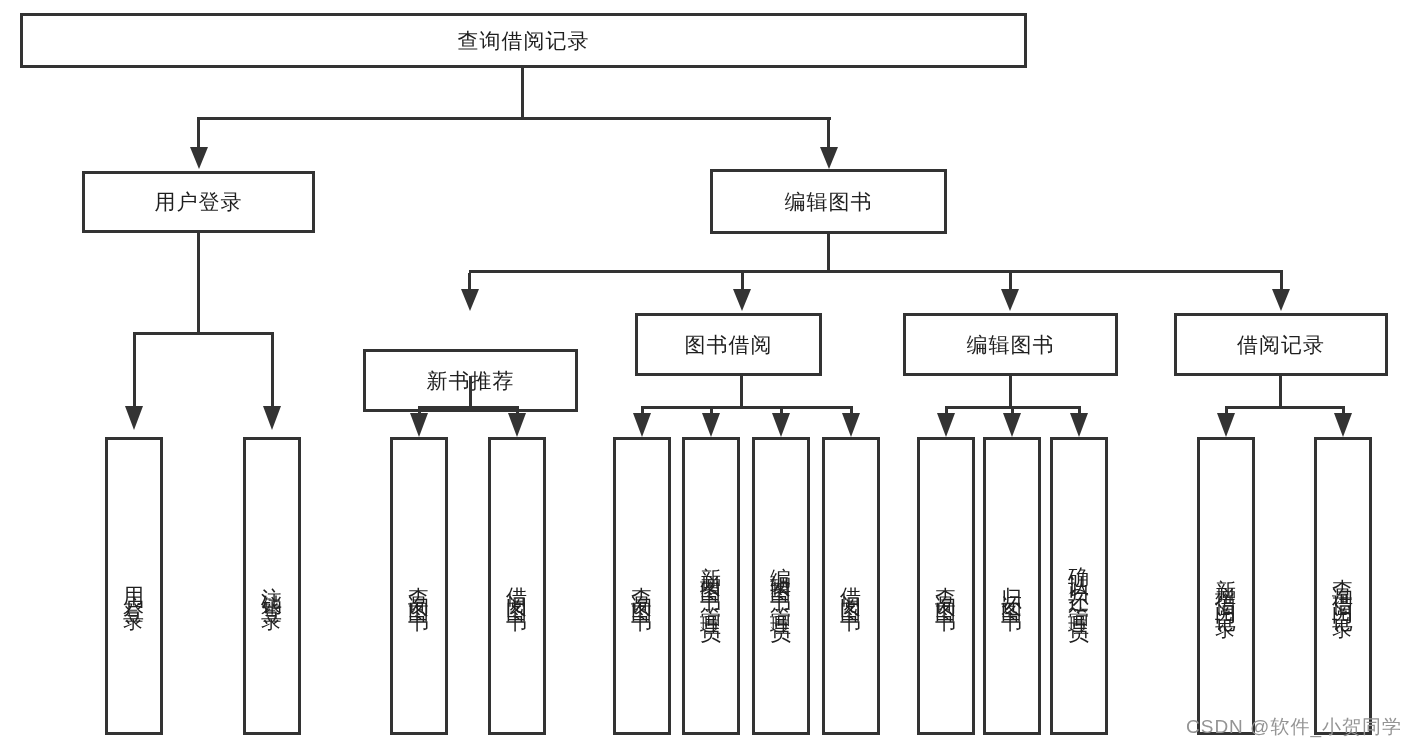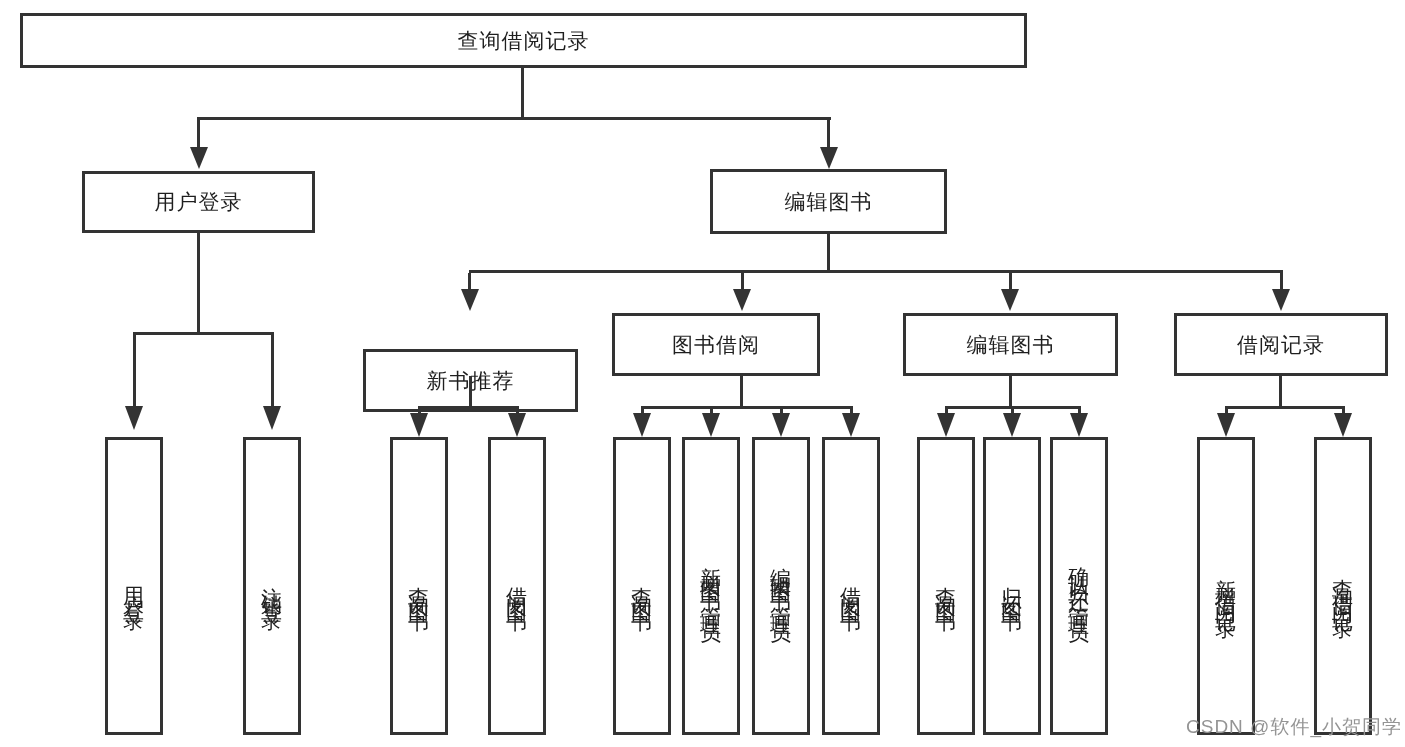--- a/index.html
+++ b/index.html
@@ -109,21 +109,21 @@
     <div class="arrow short" style="left:733px; top:289px;"></div>
     <div class="vline" style="left:1009px; top:273px; height:18px;"></div>
     <div class="arrow short" style="left:1001px; top:289px;"></div>
     <div class="vline" style="left:1280px; top:273px; height:18px;"></div>
     <div class="arrow short" style="left:1272px; top:289px;"></div>
   </div>
 
   <div class="box" style="left:363px; top:313px; width:215px; height:63px;margin-top:36px;">
     <span>新书推荐</span>
   </div>
-  <div class="box" style="left:612px; top:313px; width:208px; height:63px;">
+  <div class="box" style="left:635px; top:313px; width:187px; height:63px;">
     <span>图书借阅</span>
   </div>
   <div class="box" style="left:903px; top:313px; width:215px; height:63px;">
     <span>编辑图书</span>
   </div>
   <div class="box" style="left:1174px; top:313px; width:214px; height:63px;">
     <span>借阅记录</span>
   </div>
 
   <div>

